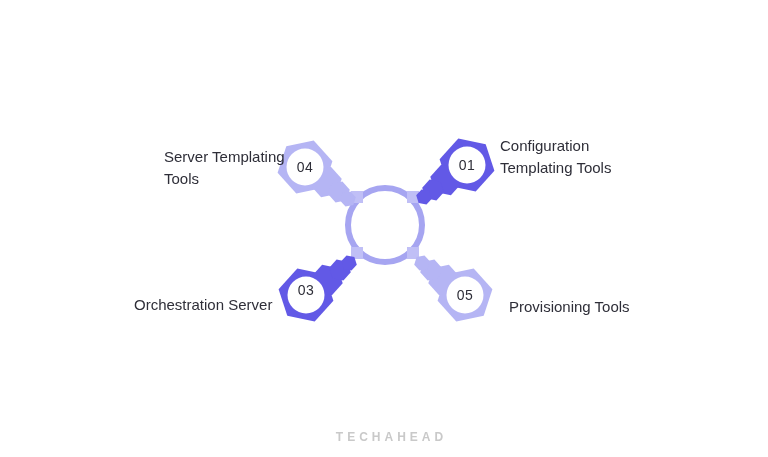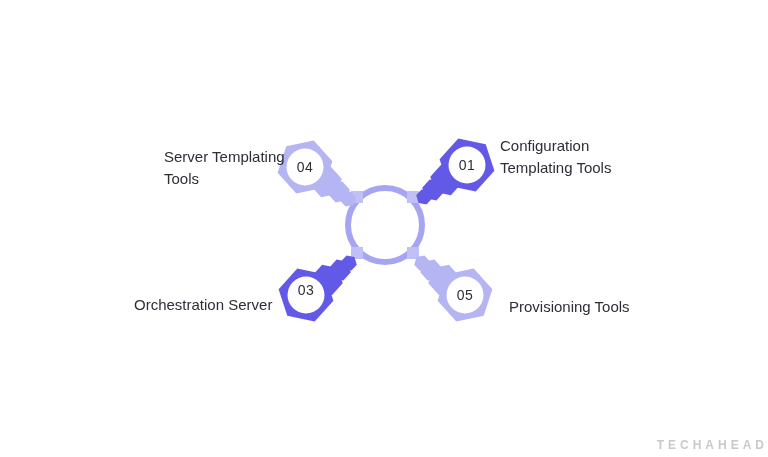--- a/index.html
+++ b/index.html
@@ -45,22 +45,22 @@
     position:absolute; font-size:15px; font-weight:500;
     color:var(--text); line-height:22px;
   }
   .label-01 { left:500px; top:135px; width:160px; }
   .label-02 { left:501px; top:296px; white-space:nowrap;margin-left:8px; }
   .label-03 { left:134px; top:294px; white-space:nowrap; }
   .label-04 { left:164px; top:146px; width:122px; }
 
   
   .brand {
-    position:absolute; left:15px; right:0; top:430px; text-align:right;
-    font-size:12px; font-weight:700; letter-spacing:4px; color:var(--logo);margin-top:8px;
+    position:absolute; left:15px; right:0; top:430px; text-align:center;
+    font-size:12px; font-weight:700; letter-spacing:4px; color:var(--logo);
   }
 </style>
 </head>
 <body>
 
 <div class="canvas">
 
   <div class="center-circle"></div>
   <div class="tab tl"></div>
   <div class="tab tr"></div>

